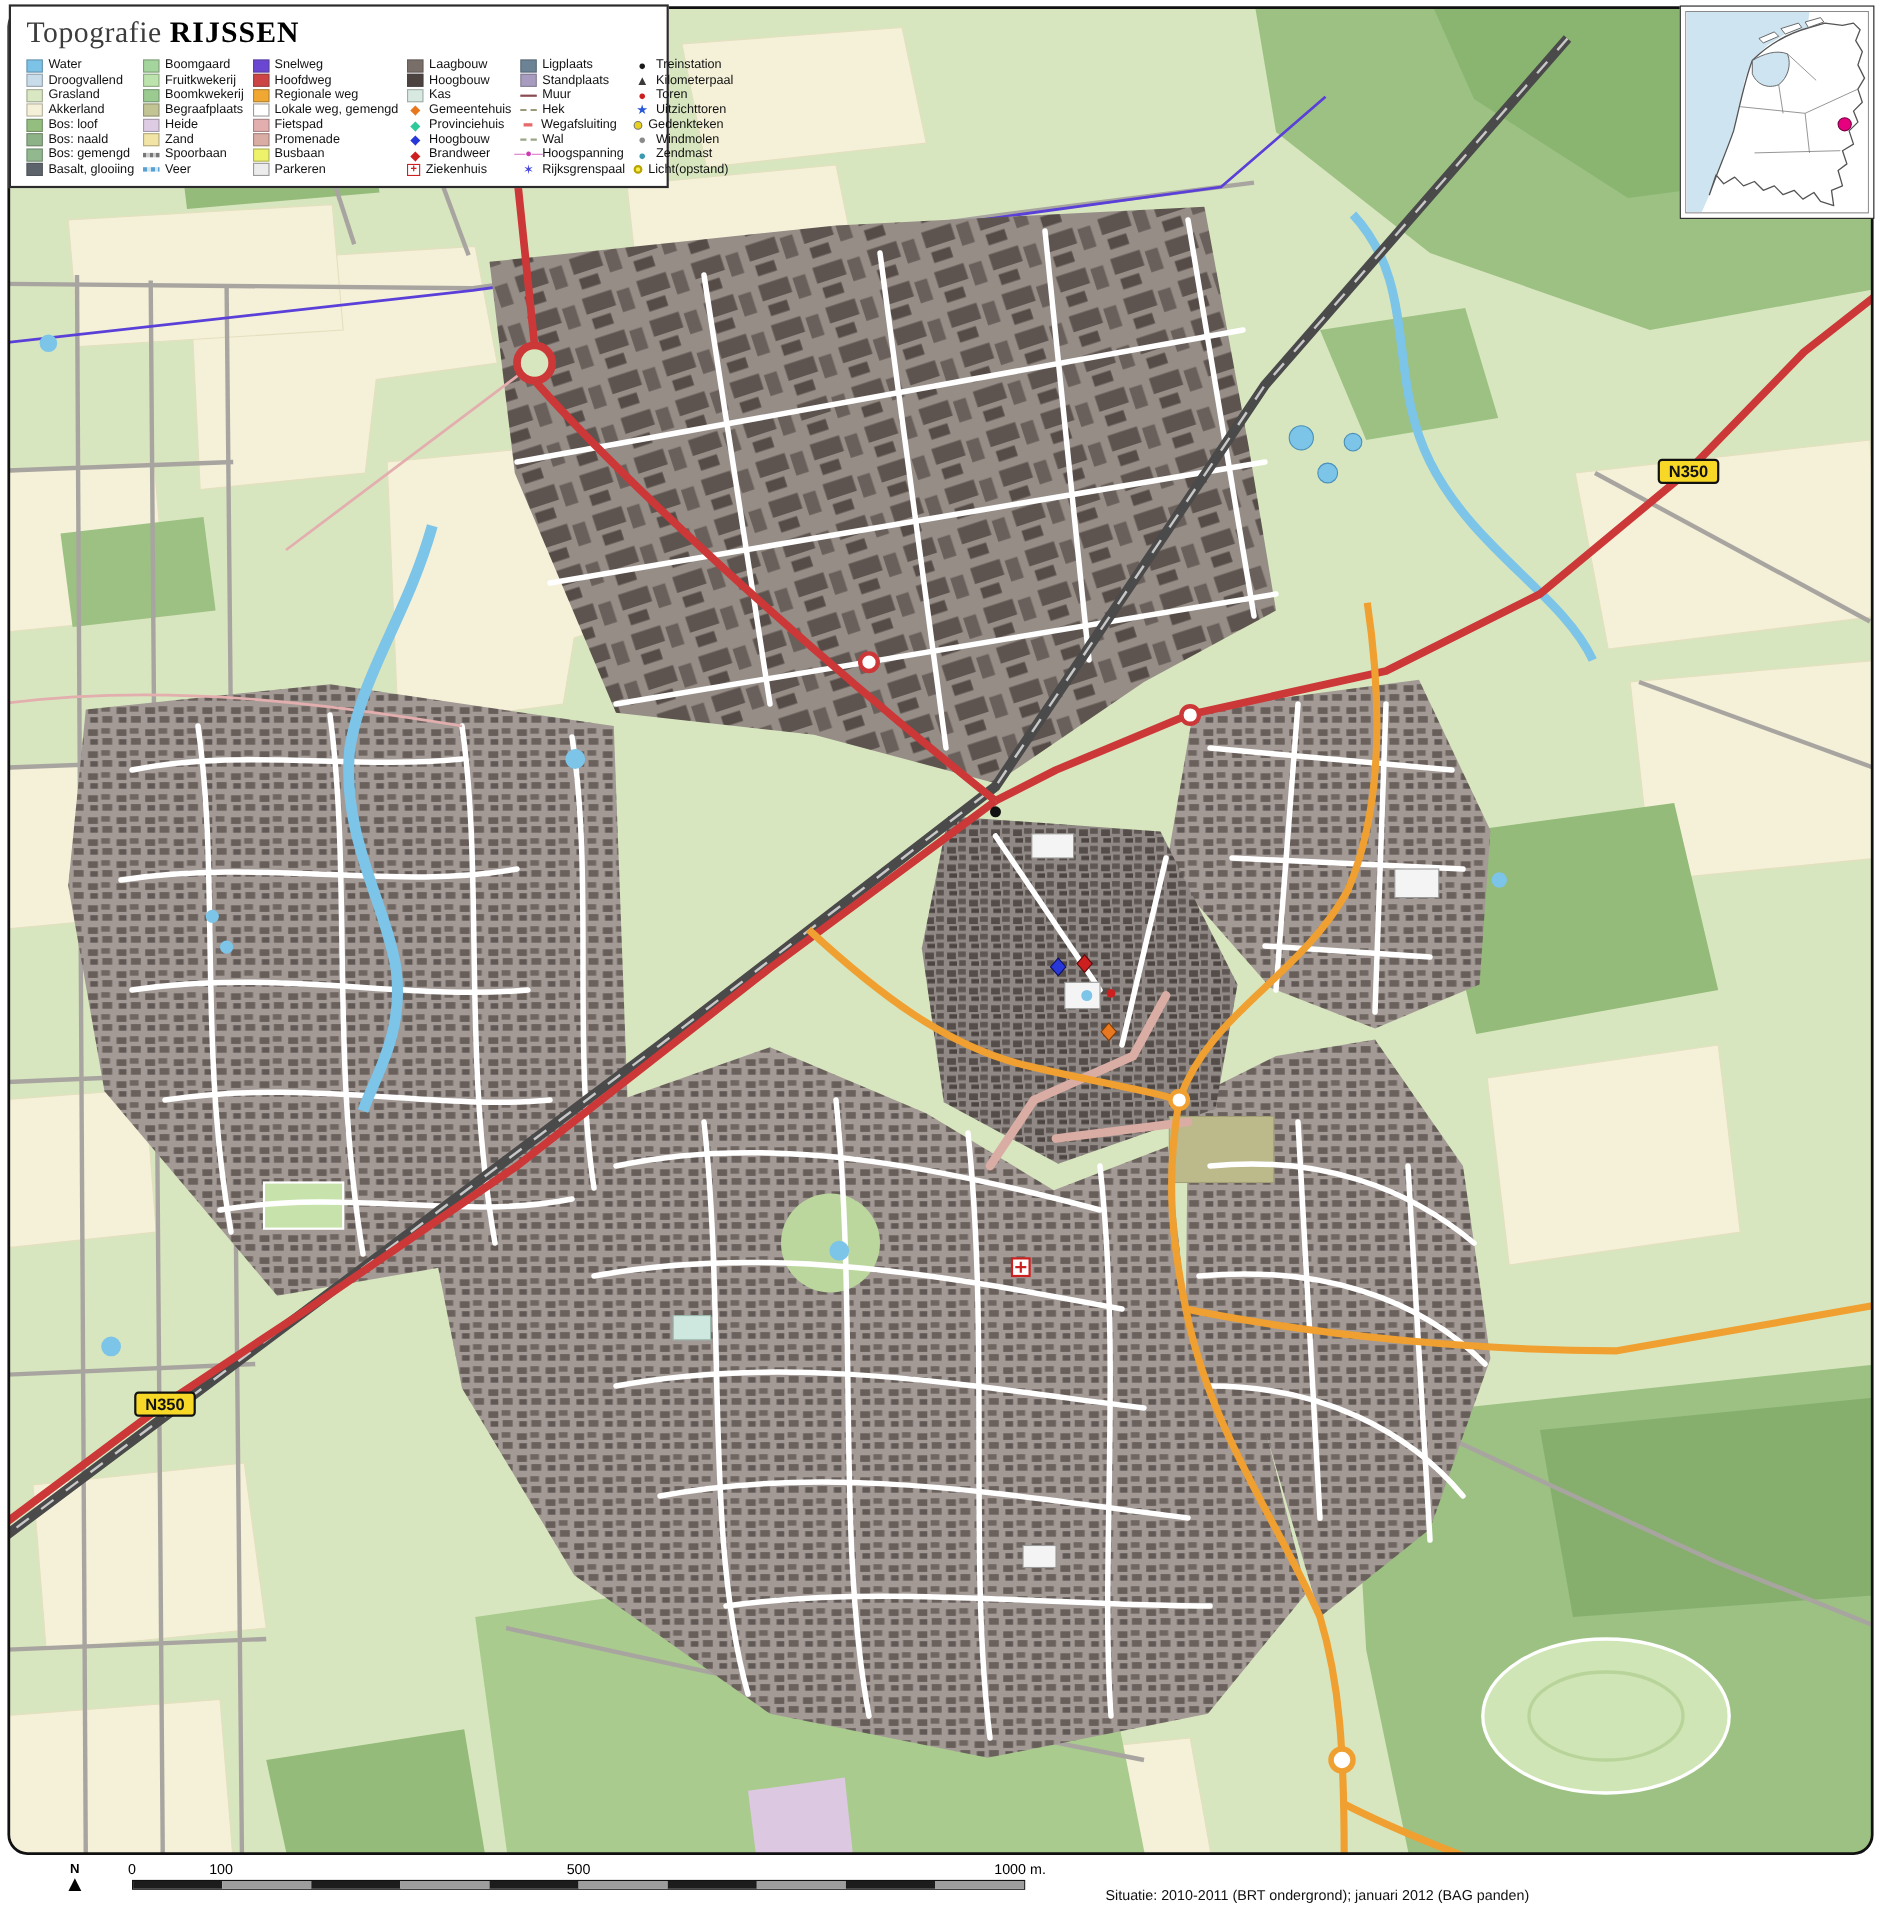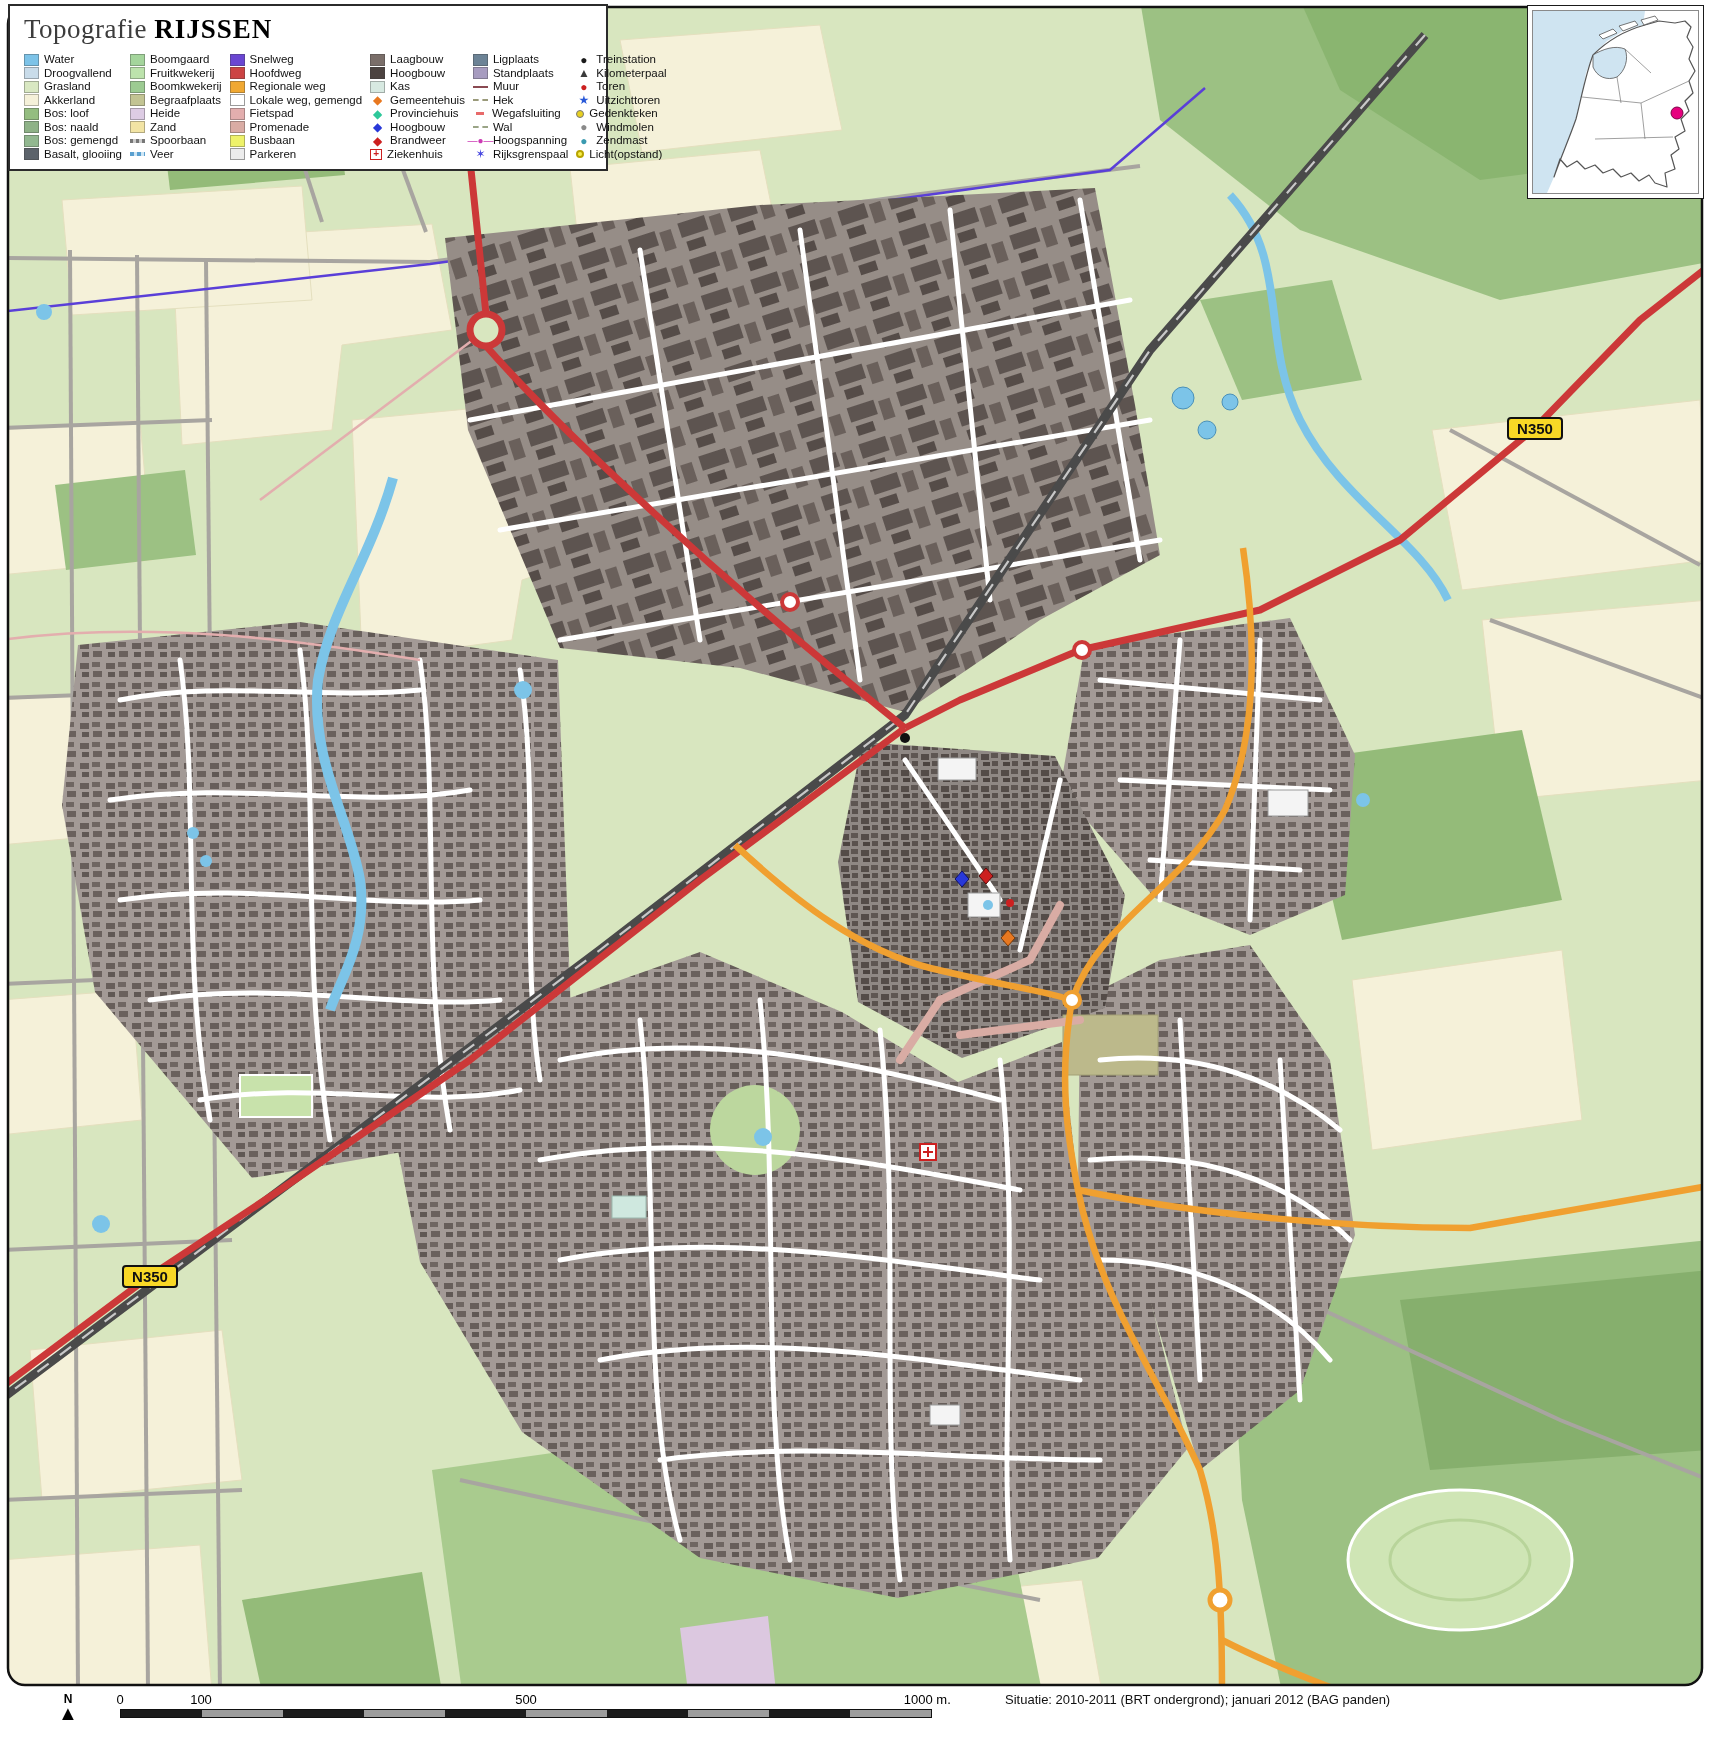--- a/index.html
+++ b/index.html
@@ -46,21 +46,21 @@
   #scale-labels{position:relative;height:17px;font-size:13px;color:#000;}
   #scale-labels span{position:absolute;transform:translateX(-50%);}
   #scale-labels .l0{left:0;}
   #scale-labels .l100{left:81px;}
   #scale-labels .l500{left:406px;}
   #scale-labels .l1000{left:812px;transform:translateX(-60%);white-space:nowrap;}
   #scale-segs{display:flex;border:1px solid #111;height:7px;width:810px;box-sizing:content-box;}
   #scale-segs i{flex:1;display:block;}
   #scale-segs i:nth-child(odd){background:#1c1c1c;}
   #scale-segs i:nth-child(even){background:#9d9d9d;}
-  #attribution{position:absolute;left:1005px;top:0;font-size:13px;color:#111;}
+  #attribution{position:absolute;left:1005px;top:23px;font-size:13px;color:#111;}
 </style>
 </head>
 <body>
 
 <div id="stage">
 
 <svg id="map-svg" width="1709" height="1692" viewBox="0 0 1709 1692">
   <defs>
     <clipPath id="frameClip">
           <rect x="8" y="7" width="1694" height="1678" rx="17"></rect>

